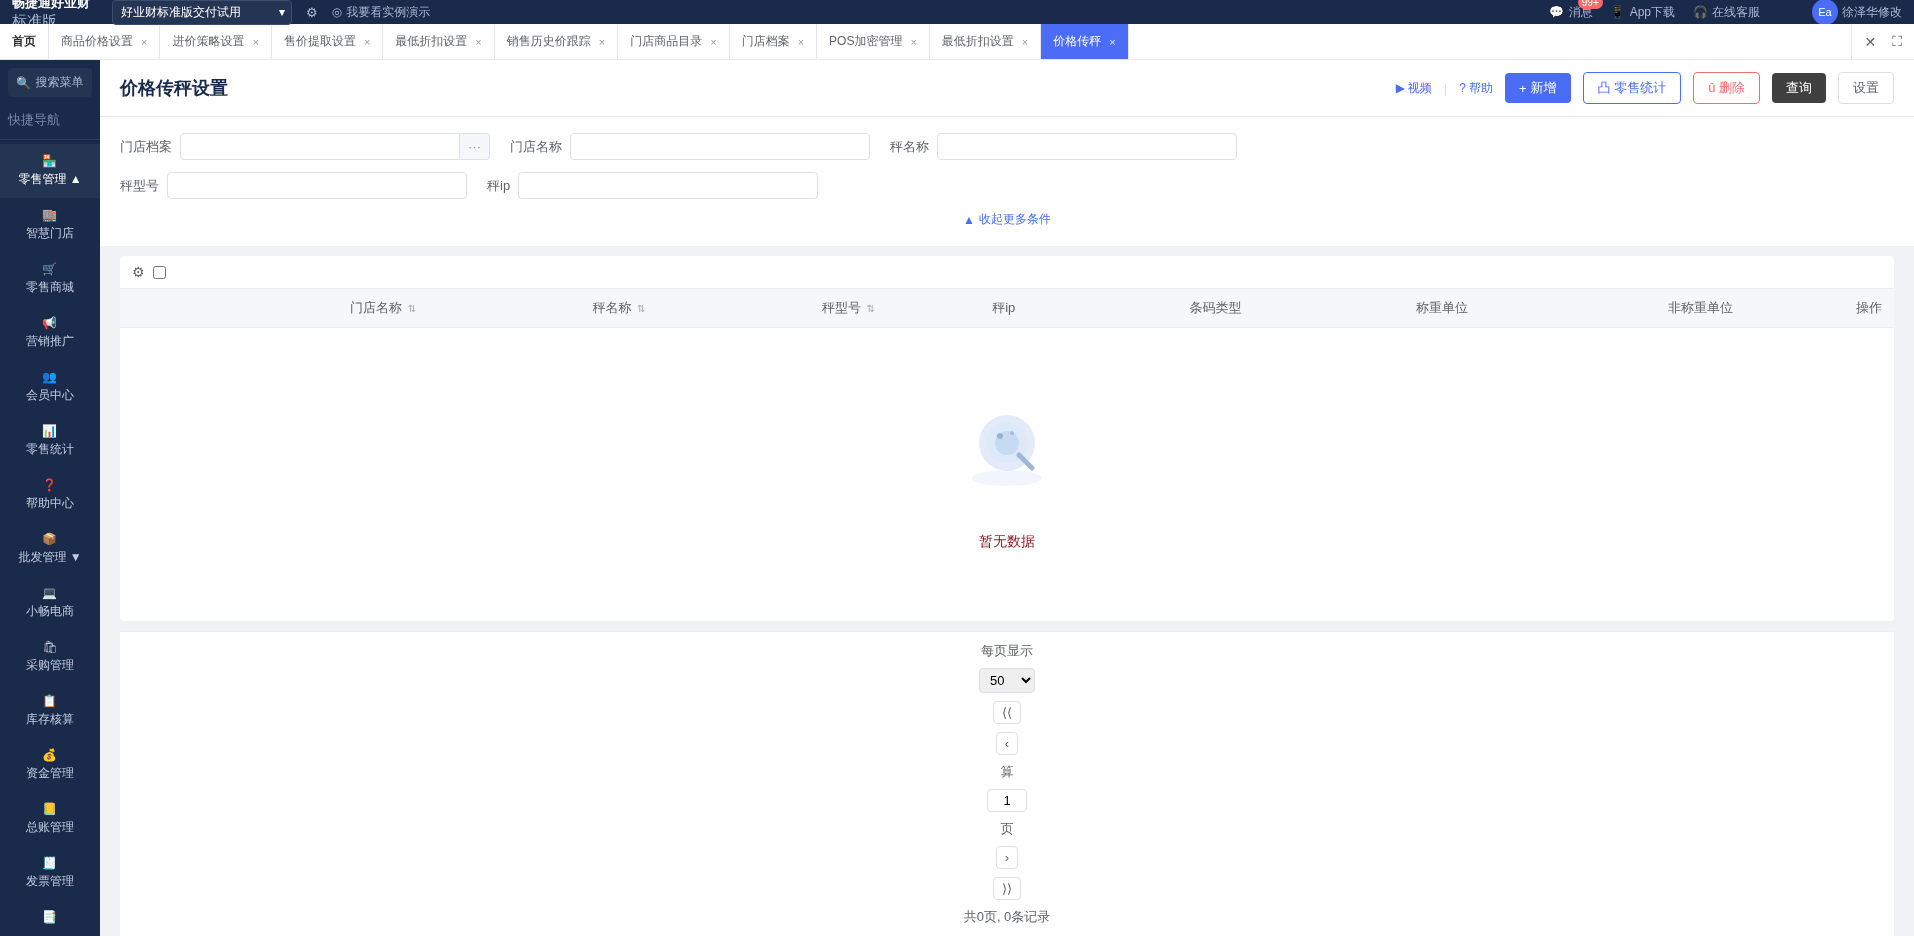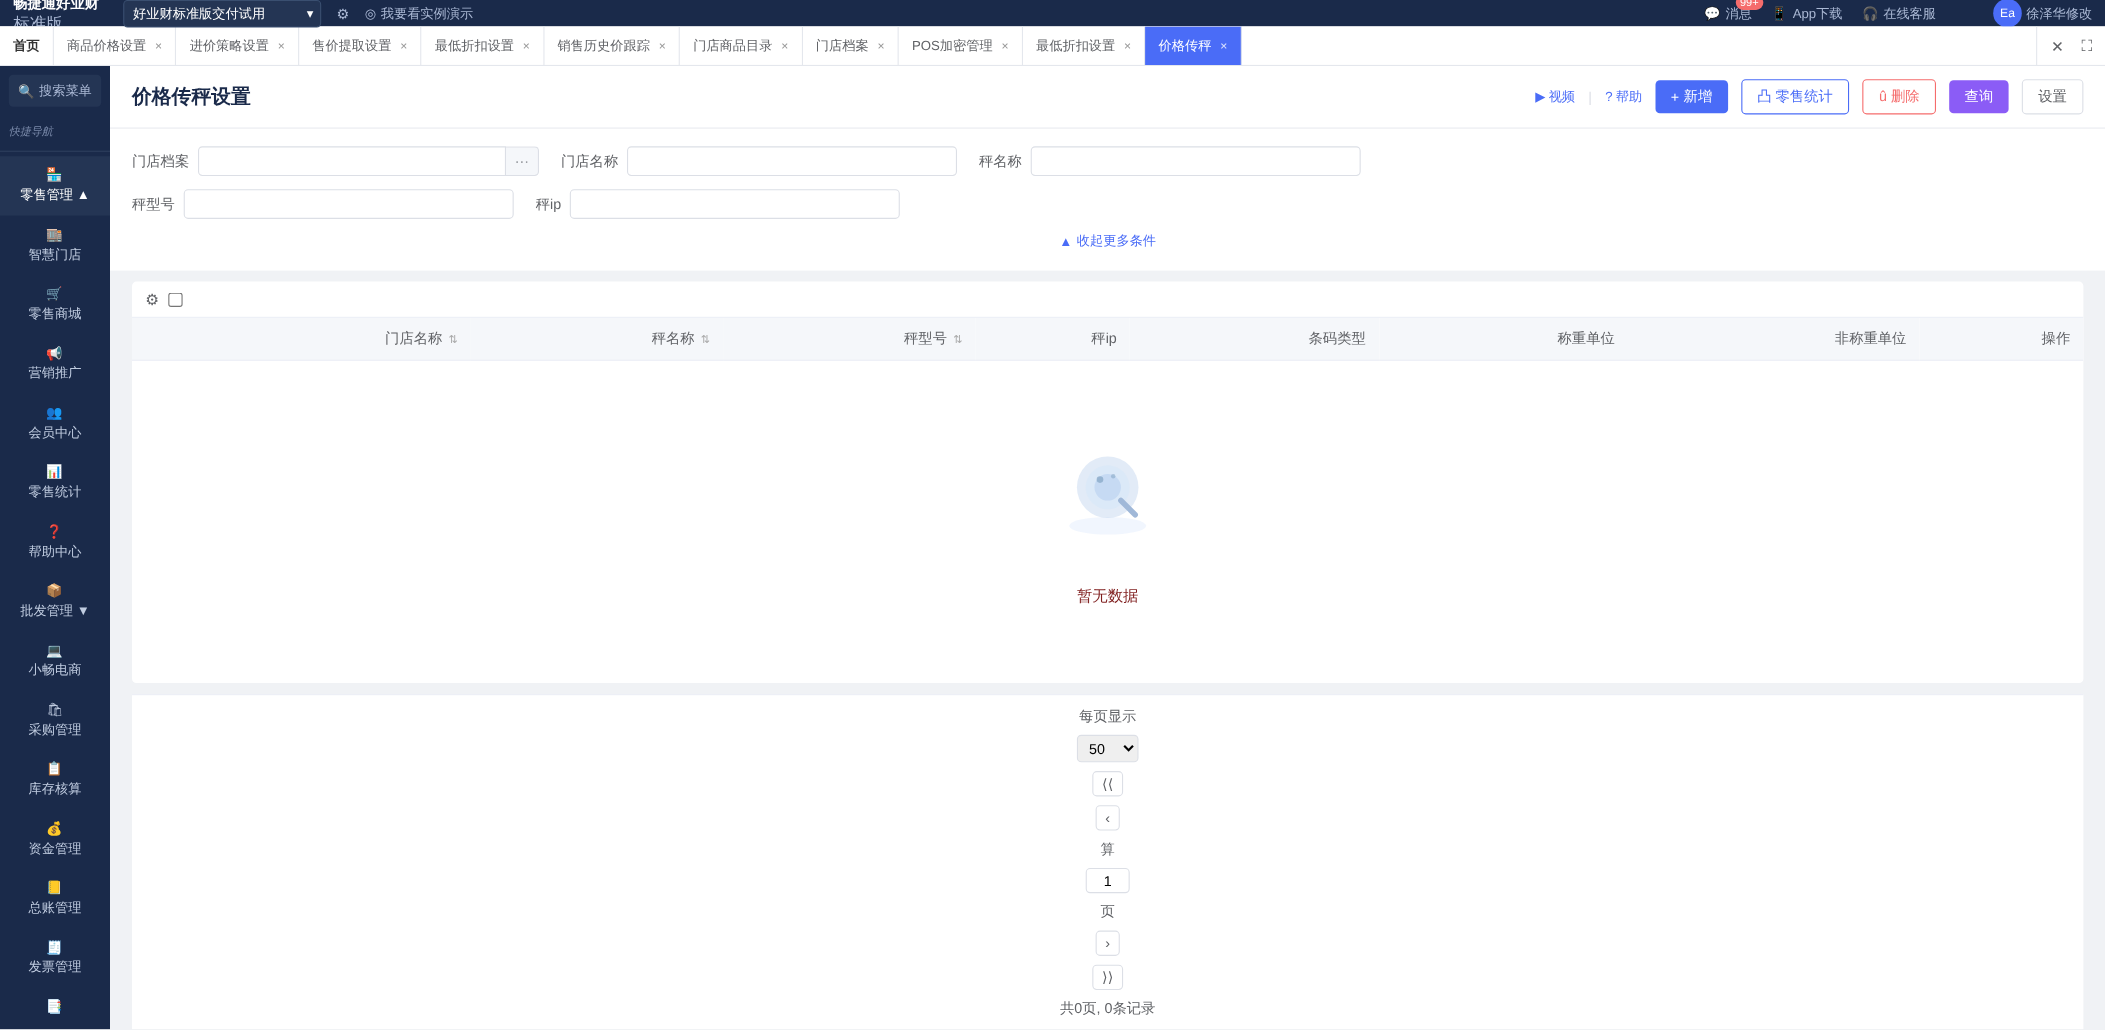--- a/index.html
+++ b/index.html
@@ -30,21 +30,21 @@
     .tab-bar-action { color: #606266; cursor: pointer; font-size: 14px; padding: 2px 4px; }
 
     
     .main-layout { display: flex; flex: 1; overflow: hidden; }
 
     
     .sidebar { background: #1a2a4a; width: 100px; display: flex; flex-direction: column; flex-shrink: 0; overflow-y: auto; }
     .sidebar-search { padding: 8px; }
     .sidebar-search-btn { background: #243554; border: none; border-radius: 4px; color: #aab8d4; padding: 6px 0; width: 100%; cursor: pointer; font-size: 12px; display: flex; align-items: center; justify-content: center; gap: 4px; }
     .sidebar-quicknav { padding: 6px 8px; }
-    .sidebar-quicknav-label { color: #7a8aaa; font-size: 10px; font-style: italic; }
+    .sidebar-quicknav-label { color: #7a8aaa; font-size: 13px; }
     .sidebar-divider { height: 1px; background: #2d3f5e; margin: 4px 0; }
     .sidebar-item { color: #c0cce0; padding: 10px 8px; cursor: pointer; text-align: center; font-size: 12px; display: flex; flex-direction: column; align-items: center; gap: 3px; }
     .sidebar-item.active { color: #fff; background: #243554; }
 
     
     .content { flex: 1; overflow-y: auto; display: flex; flex-direction: column; background: #f0f2f5; }
 
     
     .page-header { background: #fff; padding: 12px 20px; display: flex; align-items: center; justify-content: space-between; border-bottom: 1px solid #e4e7ed; flex-shrink: 0; }
     .page-title { font-size: 18px; font-weight: bold; color: #1a2a4a; }
@@ -274,21 +274,21 @@
         <button class="btn btn-primary">
           <span>+</span>
           <span>新增</span>
         </button>
         <button class="btn btn-blue-outline">
           <span>凸 零售统计</span>
         </button>
         <button class="btn btn-danger">
           <span>û 删除</span>
         </button>
-        <button class="btn btn-primary" style="background:#8b5cf6;padding:6px 14px;">
+        <button class="btn btn-primary" style="background:#404040;padding:6px 14px;">
           <span>查询</span>
         </button>
         <button class="btn btn-default">
           <span>设置</span>
         </button>
       </div>
     </div>
 
     <div class="search-form">
       <div class="form-row">

